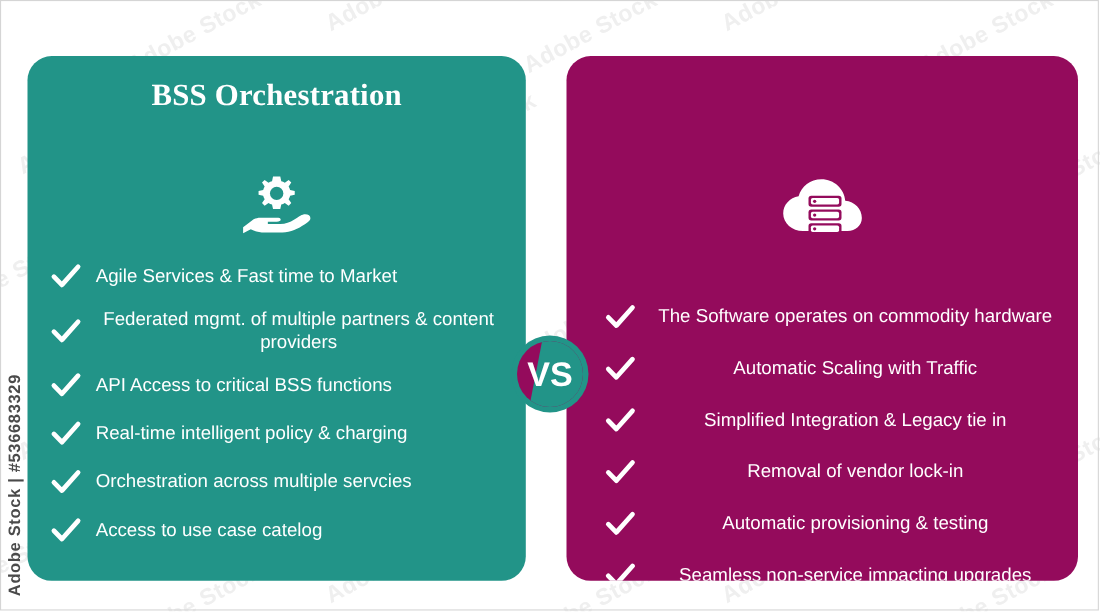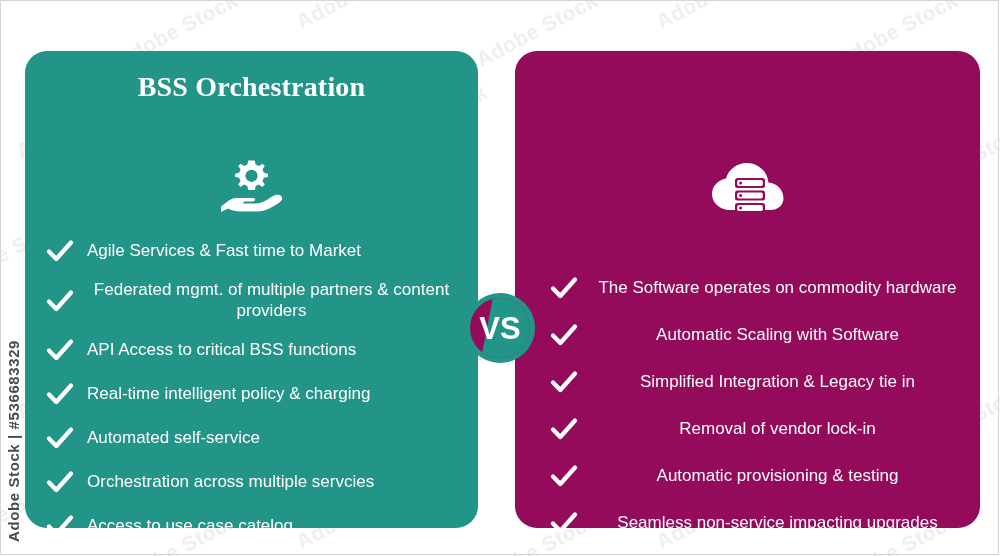--- a/index.html
+++ b/index.html
@@ -156,21 +156,21 @@
   .card-left .bullet-text.centered { text-align: center; }
   .card-right .bullet-text { text-align: center; }
 
   .card-left .bullet { margin-bottom: 14px; }
   .card-right .bullet { margin-bottom: 17px; }
 
   
   .vs-badge {
     position: absolute;
     left: 464px;
-    top: 292px;
+    top: 304px;
     width: 72px;
     height: 72px;
     z-index: 20;
   }
 </style>
 </head>
 <body>
 
 <div id="stage">
 
@@ -246,26 +246,20 @@
         <div class="bullet">
           <svg viewBox="0 0 30 30" class="check">
             <path d="M4 15.5 L11.3 23 L26 6.5" stroke="#ffffff" stroke-width="4.3" fill="none" stroke-linecap="round" stroke-linejoin="round"></path>
           </svg>
           <span class="bullet-text">Real-time intelligent policy &amp; charging</span>
         </div>
         <div class="bullet">
           <svg viewBox="0 0 30 30" class="check">
             <path d="M4 15.5 L11.3 23 L26 6.5" stroke="#ffffff" stroke-width="4.3" fill="none" stroke-linecap="round" stroke-linejoin="round"></path>
           </svg>
-          <span class="bullet-text">Automated self-service</span>
-        </div>
-        <div class="bullet">
-          <svg viewBox="0 0 30 30" class="check">
-            <path d="M4 15.5 L11.3 23 L26 6.5" stroke="#ffffff" stroke-width="4.3" fill="none" stroke-linecap="round" stroke-linejoin="round"></path>
-          </svg>
           <span class="bullet-text">Orchestration across multiple servcies</span>
         </div>
         <div class="bullet">
           <svg viewBox="0 0 30 30" class="check">
             <path d="M4 15.5 L11.3 23 L26 6.5" stroke="#ffffff" stroke-width="4.3" fill="none" stroke-linecap="round" stroke-linejoin="round"></path>
           </svg>
           <span class="bullet-text">Access to use case catelog</span>
         </div>
       </div>
   </div>
@@ -299,21 +293,21 @@
         <div class="bullet">
           <svg viewBox="0 0 30 30" class="check">
             <path d="M4 15.5 L11.3 23 L26 6.5" stroke="#ffffff" stroke-width="4.3" fill="none" stroke-linecap="round" stroke-linejoin="round"></path>
           </svg>
           <span class="bullet-text centered">The Software operates on commodity hardware</span>
         </div>
         <div class="bullet">
           <svg viewBox="0 0 30 30" class="check">
             <path d="M4 15.5 L11.3 23 L26 6.5" stroke="#ffffff" stroke-width="4.3" fill="none" stroke-linecap="round" stroke-linejoin="round"></path>
           </svg>
-          <span class="bullet-text centered">Automatic Scaling with Software</span>
+          <span class="bullet-text centered">Automatic Scaling with Traffic</span>
         </div>
         <div class="bullet">
           <svg viewBox="0 0 30 30" class="check">
             <path d="M4 15.5 L11.3 23 L26 6.5" stroke="#ffffff" stroke-width="4.3" fill="none" stroke-linecap="round" stroke-linejoin="round"></path>
           </svg>
           <span class="bullet-text centered">Simplified Integration &amp; Legacy tie in</span>
         </div>
         <div class="bullet">
           <svg viewBox="0 0 30 30" class="check">
             <path d="M4 15.5 L11.3 23 L26 6.5" stroke="#ffffff" stroke-width="4.3" fill="none" stroke-linecap="round" stroke-linejoin="round"></path>

